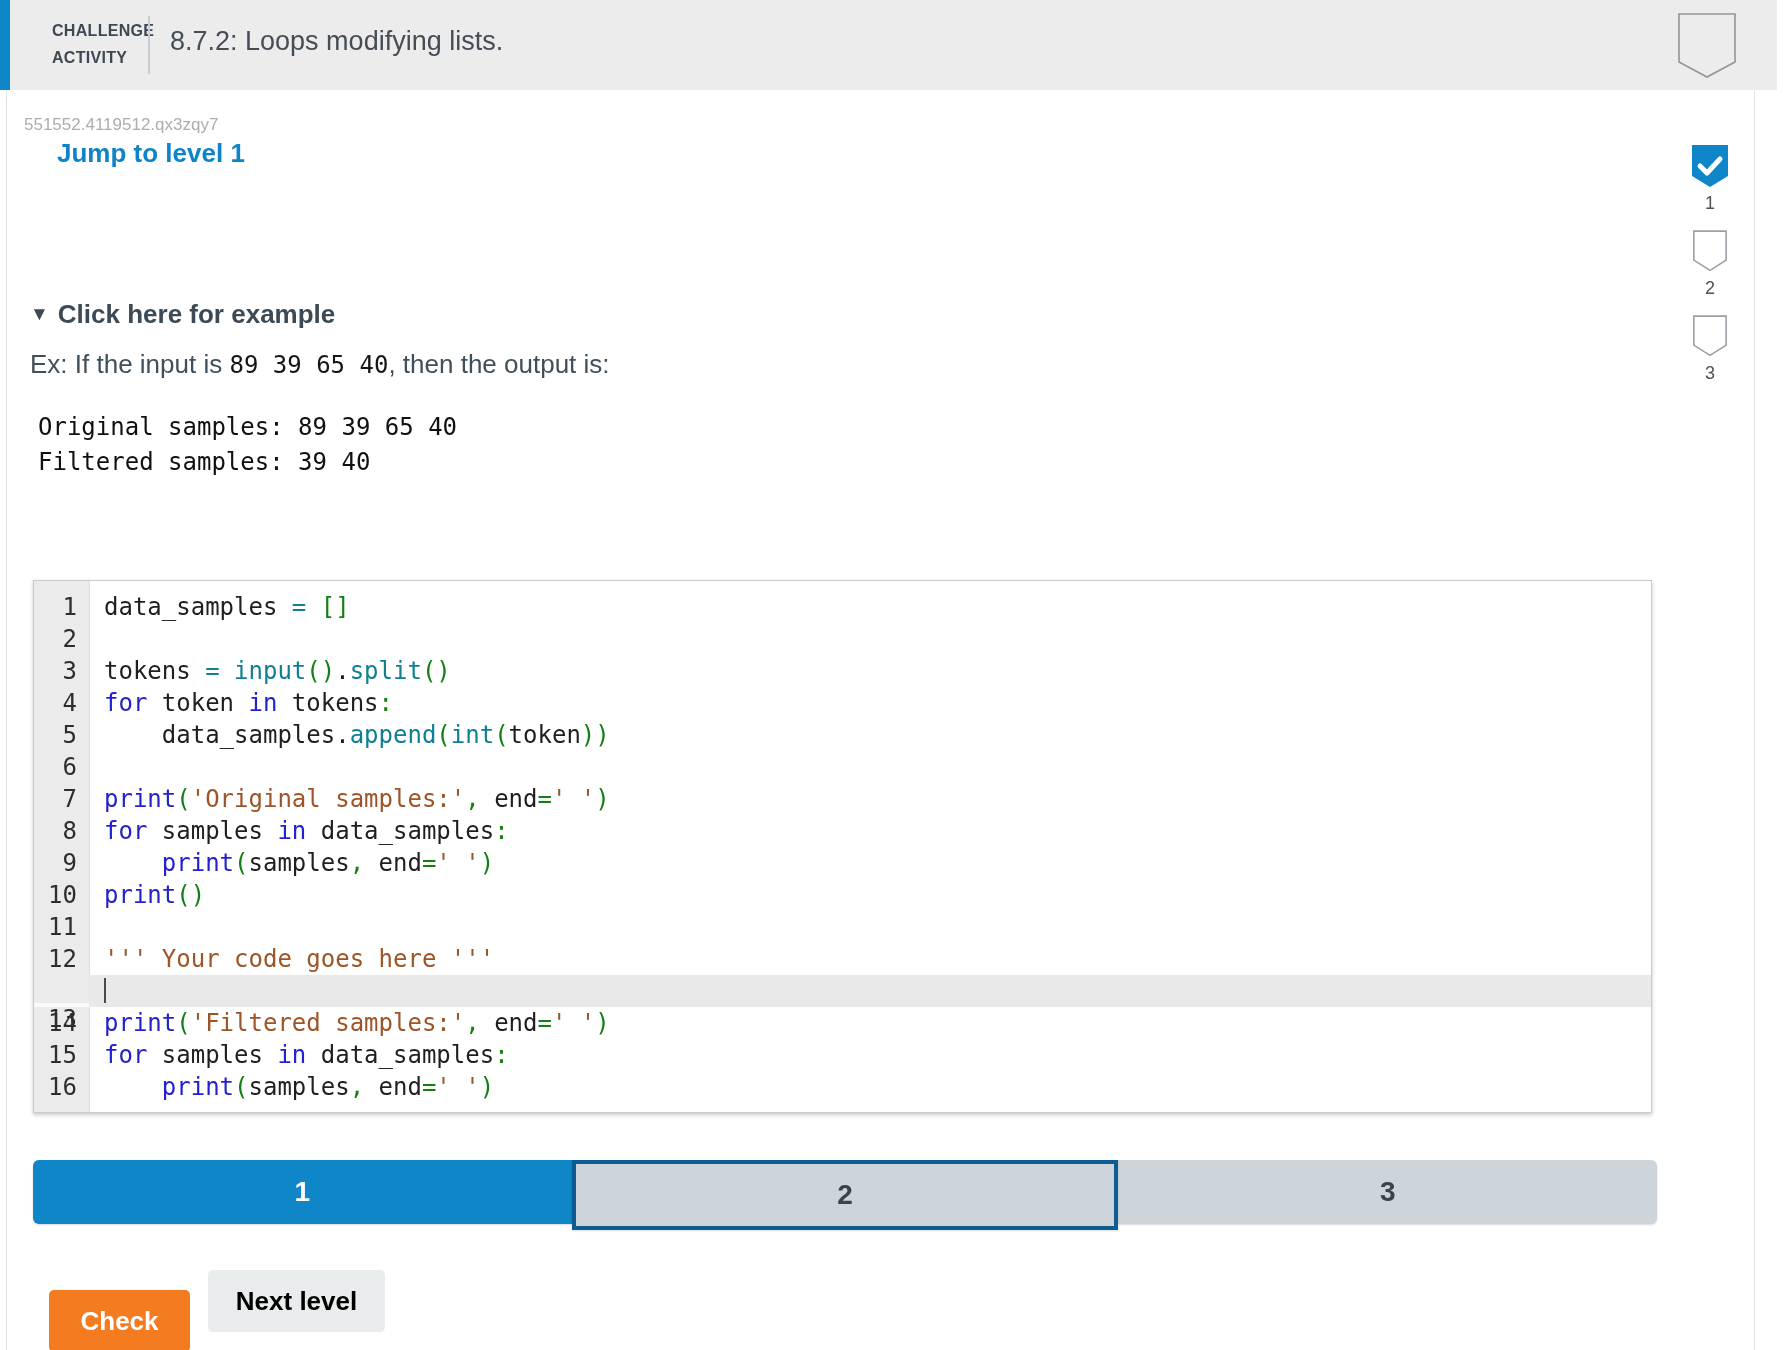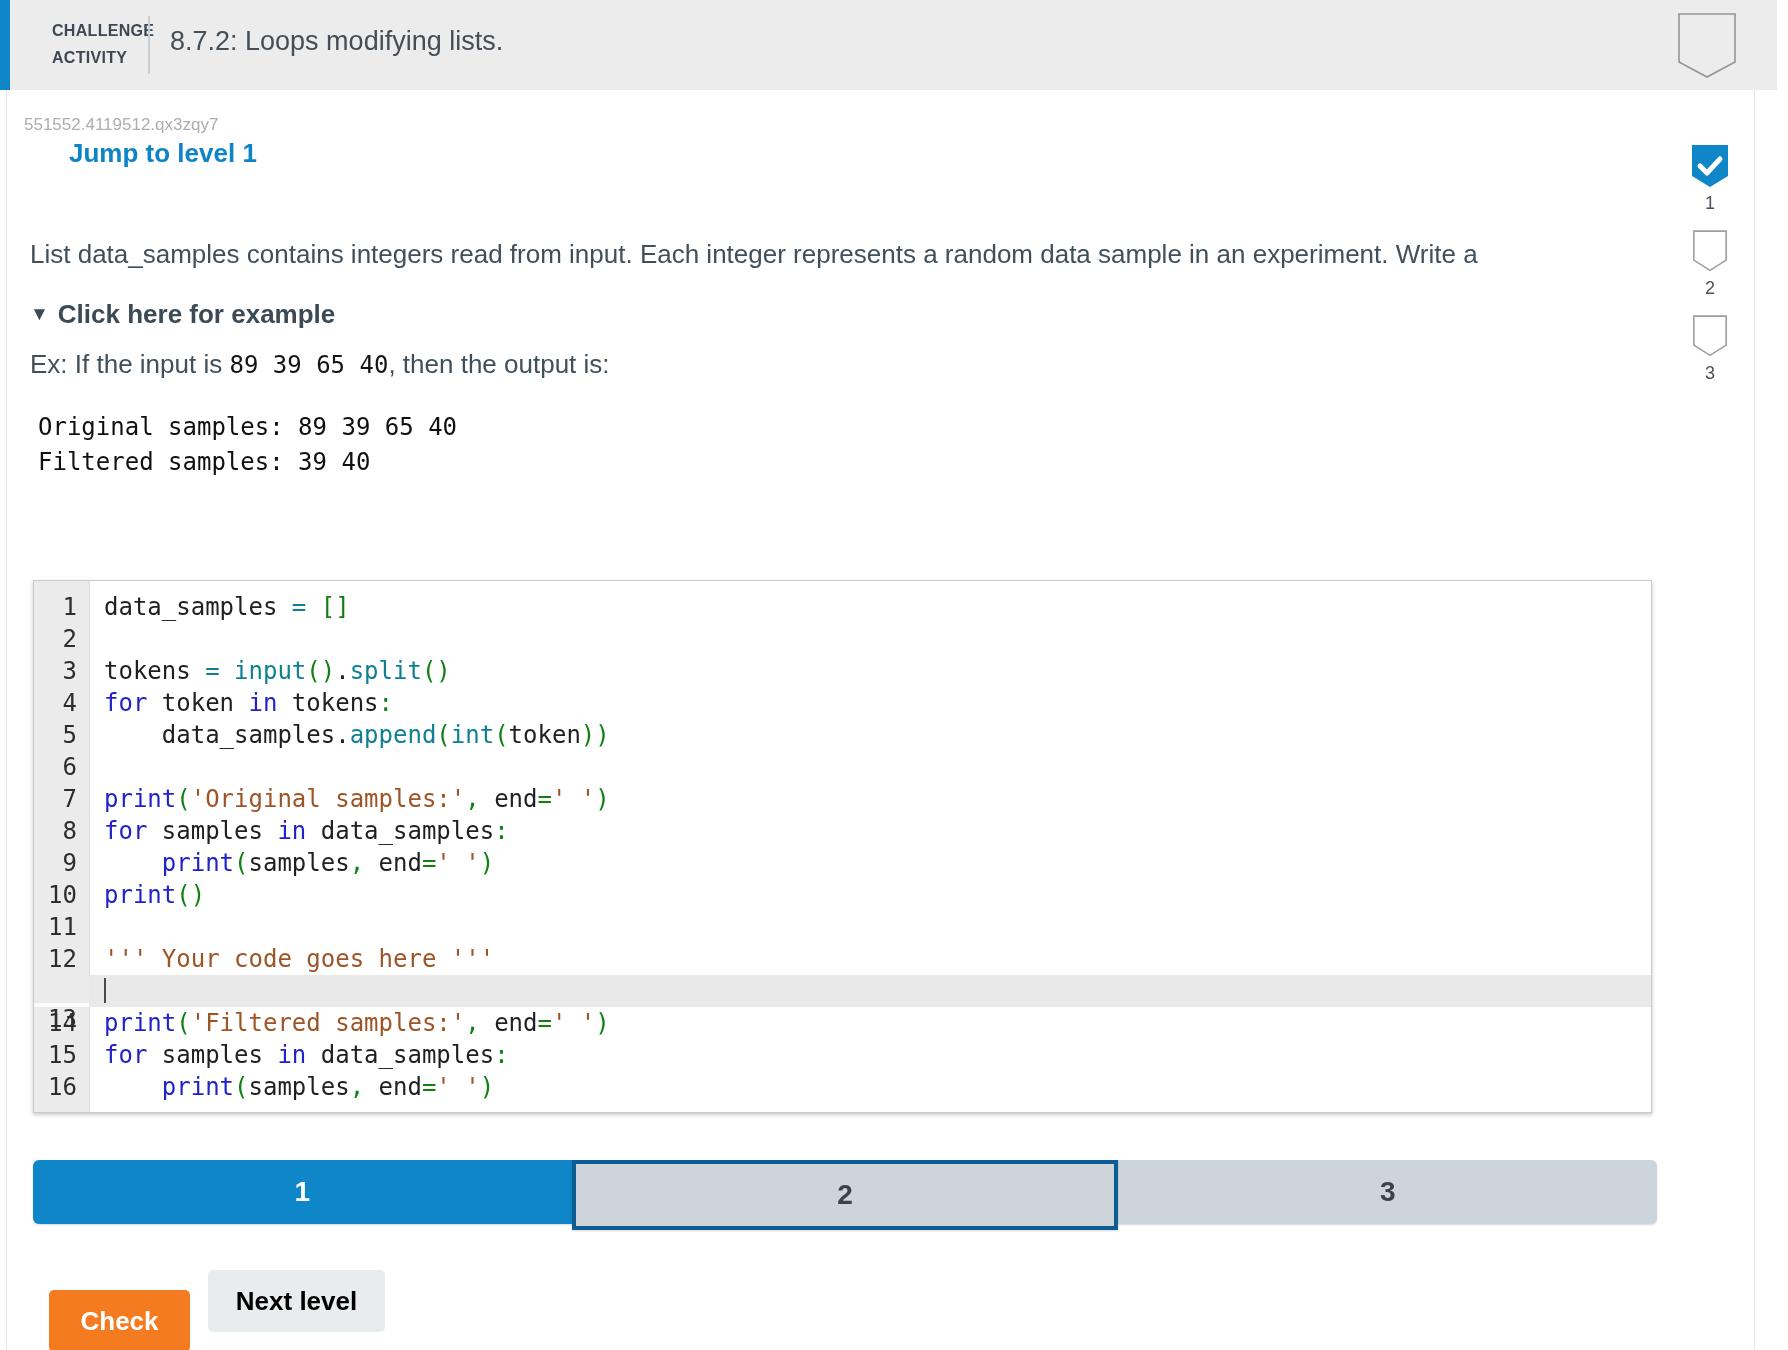--- a/index.html
+++ b/index.html
@@ -15,21 +15,21 @@
   .hdr-title{position:absolute;left:170px;top:26px;font-size:27px;color:#454e57;text-align:right;}
   .hdr-shield{position:absolute;left:1678px;top:13px;}
 
   
   .card-border-l{position:absolute;left:6px;top:90px;bottom:0;width:1px;background:#e4e4e4;}
   .card-border-r{position:absolute;left:1754px;top:90px;bottom:0;width:1px;background:#e4e4e4;}
 
   
   .act-id{position:absolute;left:24px;top:104px;font-size:17px;color:#adadad;margin-top:11px;}
   .jump{position:absolute;left:57px;top:138px;font-size:26px;font-weight:bold;
-        color:var(--link-blue);cursor:pointer;margin-left:12px;}
+        color:var(--link-blue);cursor:pointer;}
   .para{position:absolute;left:30px;top:210px;width:1700px;font-size:26px;line-height:36px;color:#40505b;}
   .toggle{position:absolute;left:30px;top:299px;font-size:26px;font-weight:bold;color:#3c4a55;cursor:pointer;}
   .toggle .arrow{font-size:19px;display:inline-block;transform:translateY(-3px);margin-right:9px;}
   .exline{position:absolute;left:30px;top:349px;font-size:26px;color:#40505b;}
   .mono{font-family:"DejaVu Sans Mono",monospace;font-size:24px;color:#151515;}
   .outblock{position:absolute;left:30px;top:410px;font-family:"DejaVu Sans Mono",monospace;
             font-size:24px;line-height:35px;color:#101010;white-space:pre;margin-left:8px;}
 
   
   .editor{position:absolute;left:33px;top:580px;width:1619px;height:533px;background:#fff;
@@ -85,21 +85,21 @@
     <path d="M1 1 H57 V49 L29 64 L1 49 Z" fill="none" stroke="#8f969c" stroke-width="1.6"></path>
   </svg>
 </div>
 
 <div class="card-border-l"></div>
 <div class="card-border-r"></div>
 
 <div class="act-id">551552.4119512.qx3zqy7</div>
 <a class="jump">Jump to level 1</a>
 
-<p class="para"><span>List data_samples contains integers read from input. Each integer represents a random data sample in an experiment. Write a</span><br></p>
+<p class="para"><br></p>
 
 <div class="toggle"><span class="arrow">▼</span><span>Click here for example</span></div>
 
 <div class="exline"><span>Ex: If the input is </span><span class="mono">89  39  65  40</span><span>, then the output is:</span></div>
 
 <div class="outblock"><span>Original samples: 89 39 65 40</span><br><span>Filtered samples: 39 40</span></div>
 
 <div class="editor">
   <div class="gutter-bg"></div>
   <div class="rows" id="rows">

